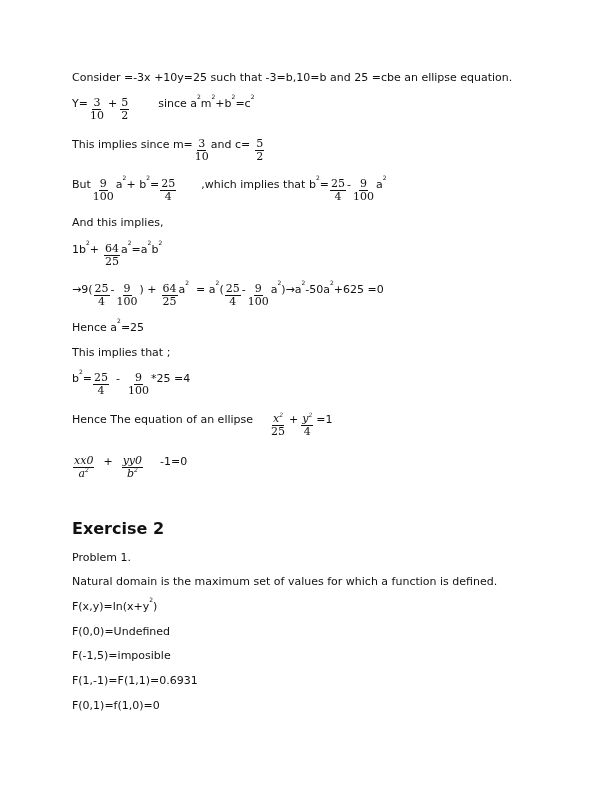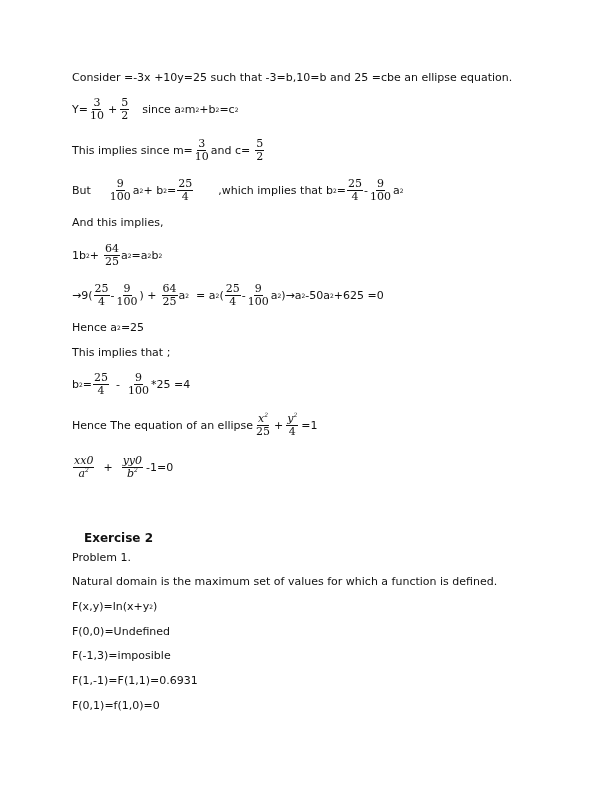--- a/index.html
+++ b/index.html
@@ -1,25 +1,25 @@
 <!DOCTYPE html>
 <html><head>
 <meta charset="utf-8">
 <style>
   html, body { margin: 0; padding: 0; background: #ffffff; }
   body { width: 612px; height: 792px; position: relative; overflow: hidden;
          font-family: "DejaVu Sans", sans-serif; font-size: 11px; color: #111; }
-  .line { position: absolute; left: 72px; white-space: nowrap; display: flex; align-items: center; }
+  .line { position: absolute; left: 72px; white-space: nowrap; display: flex; align-items: flex-start; }
   .frac { display: inline-flex; flex-direction: column; align-items: center; vertical-align: middle;
           font-family: "DejaVu Serif", serif; font-size: 11px; line-height: 12px; margin: 0 1px; }
   .frac .num { border-bottom: 1px solid #111; padding: 0 1px; }
   .frac .den { padding: 0 1px; }
   .frac.ital { font-style: italic; }
   sup { font-size: 6px; vertical-align: 5px; line-height: 0; }
-  h2 { position: absolute; left: 72px; top: 519px; margin: 12px; font-size: 12px; font-weight: bold;
+  h2 { position: absolute; left: 72px; top: 519px; margin: 0; font-size: 16px; font-weight: bold;
        font-family: "DejaVu Sans", sans-serif; }
 </style>
 </head>
 <body>
 
 <div>
 
   <div class="line" style="top:71px">
     <span>Consider  =-3x +10y=25  such that -3=b,10=b and 25 =cbe an ellipse equation.</span>
   </div>
@@ -28,21 +28,21 @@
     <span>Y=</span>
     <span class="frac">
         <span class="num">3</span>
         <span class="den">10</span>
       </span>
     <span style="margin:0 2px">+</span>
     <span class="frac">
         <span class="num">5</span>
         <span class="den">2</span>
       </span>
-    <span style="margin-left:12px">since a</span>
+    <span style="margin-left:28px">since a</span>
       <sup>2</sup>
       <span>m</span>
       <sup>2</sup>
       <span> +b</span>
       <sup>2</sup>
       <span> =c</span>
       <sup>2</sup>
   </div>
 
   <div class="line" style="top:138px">
@@ -52,21 +52,21 @@
         <span class="den">10</span>
       </span>
     <span style="margin:0 4px 0 0">and c=</span>
     <span class="frac">
         <span class="num">5</span>
         <span class="den">2</span>
       </span>
   </div>
 
   <div class="line" style="top:178px">
-    <span style="margin-right:17px">But</span>
+    <span style="margin-right:0">But</span>
     <span class="frac">
         <span class="num">9</span>
         <span class="den">100</span>
       </span>
     <span>a</span>
       <sup>2</sup>
       <span> + b</span>
       <sup>2</sup>
       <span> =</span>
     <span class="frac">
@@ -168,21 +168,21 @@
       </span>
     <span style="margin:0 6px">-</span>
     <span class="frac">
         <span class="num">9</span>
         <span class="den">100</span>
       </span>
     <span>*25 =4</span>
   </div>
 
   <div class="line" style="top:413px">
-    <span style="margin-right:1px">Hence The equation of an ellipse</span>
+    <span style="margin-right:16px">Hence The equation of an ellipse</span>
     <span class="frac ital">
         <span class="num"><span>x</span><sup>2</sup></span>
         <span class="den" style="font-style:normal">25</span>
       </span>
     <span style="margin:0 2px">+</span>
     <span class="frac ital">
         <span class="num"><span>y</span><sup>2</sup></span>
         <span class="den" style="font-style:normal">4</span>
       </span>
     <span style="margin-left:2px">=1</span>
@@ -191,41 +191,41 @@
   <div class="line" style="top:455px">
     <span class="frac ital">
         <span class="num">xx0</span>
         <span class="den"><span>a</span><sup>2</sup></span>
       </span>
     <span style="margin:0 8px">+</span>
     <span class="frac ital">
         <span class="num">yy0</span>
         <span class="den"><span>b</span><sup>2</sup></span>
       </span>
-    <span style="margin-left:2px">-1=0</span>
+    <span style="margin-left:16px">-1=0</span>
   </div>
 
   <h2>Exercise 2</h2>
 
   <div class="line" style="top:551px">
     <span>Problem 1.</span>
   </div>
   <div class="line" style="top:575px">
     <span>Natural domain is the maximum set of values for which a function is defined.</span>
   </div>
   <div class="line" style="top:600px">
     <span>F(x,y)=ln(x+y</span>
       <sup>2</sup>
       <span>)</span>
   </div>
   <div class="line" style="top:625px">
     <span>F(0,0)=Undefined</span>
   </div>
   <div class="line" style="top:649px">
-    <span>F(-1,3)=imposible</span>
+    <span>F(-1,5)=imposible</span>
   </div>
   <div class="line" style="top:674px">
     <span>F(1,-1)=F(1,1)=0.6931</span>
   </div>
   <div class="line" style="top:699px">
     <span>F(0,1)=f(1,0)=0</span>
   </div>
 
 </div>
 

